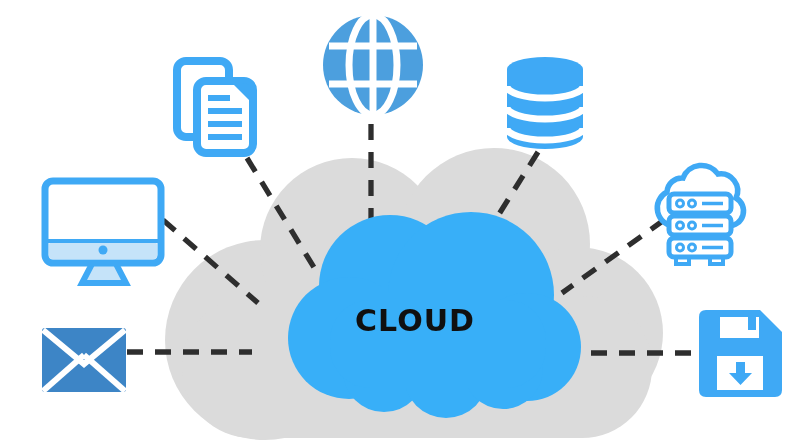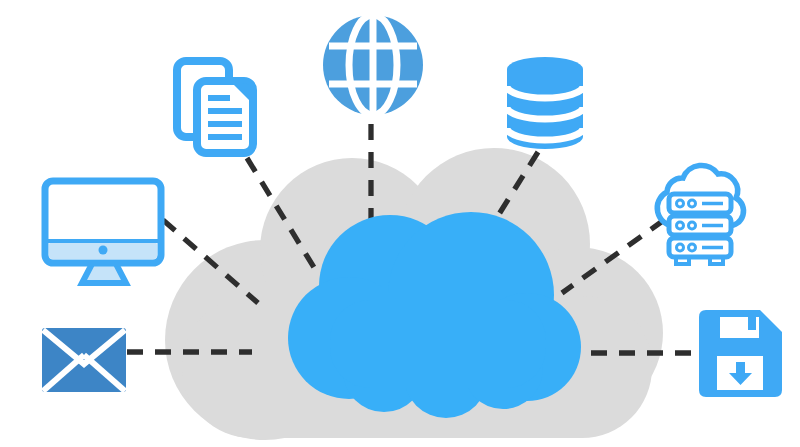--- a/index.html
+++ b/index.html
@@ -88,20 +88,21 @@
 
   <div class="abs" style="left:0;top:0;width:800px;height:447px;">
     <div class="bump blue-bump bc1"></div>
     <div class="bump blue-bump bc2"></div>
     <div class="bump blue-bump bc3"></div>
     <div class="bump blue-bump bc4"></div>
     <div class="bump blue-bump bc5"></div>
     <div class="bump blue-bump bc6"></div>
     <div class="bump blue-bump bc7"></div>
     <div class="blue-slab bc8"></div>
+    <div class="cloud-title">CLOUD</div>
   </div>
 
   <div class="icon pos-globe">
     <svg viewBox="0 0 106 110">
       <circle class="globe-fill" cx="53" cy="52" r="50"></circle>
       <ellipse class="white-stroke" cx="53" cy="52" rx="24" ry="50" stroke-width="7"></ellipse>
       <line class="white-stroke" x1="53" y1="2" x2="53" y2="102" stroke-width="7"></line>
       <line class="white-stroke" x1="9" y1="33" x2="97" y2="33" stroke-width="7"></line>
       <line class="white-stroke" x1="9" y1="71" x2="97" y2="71" stroke-width="7"></line>
     </svg>

